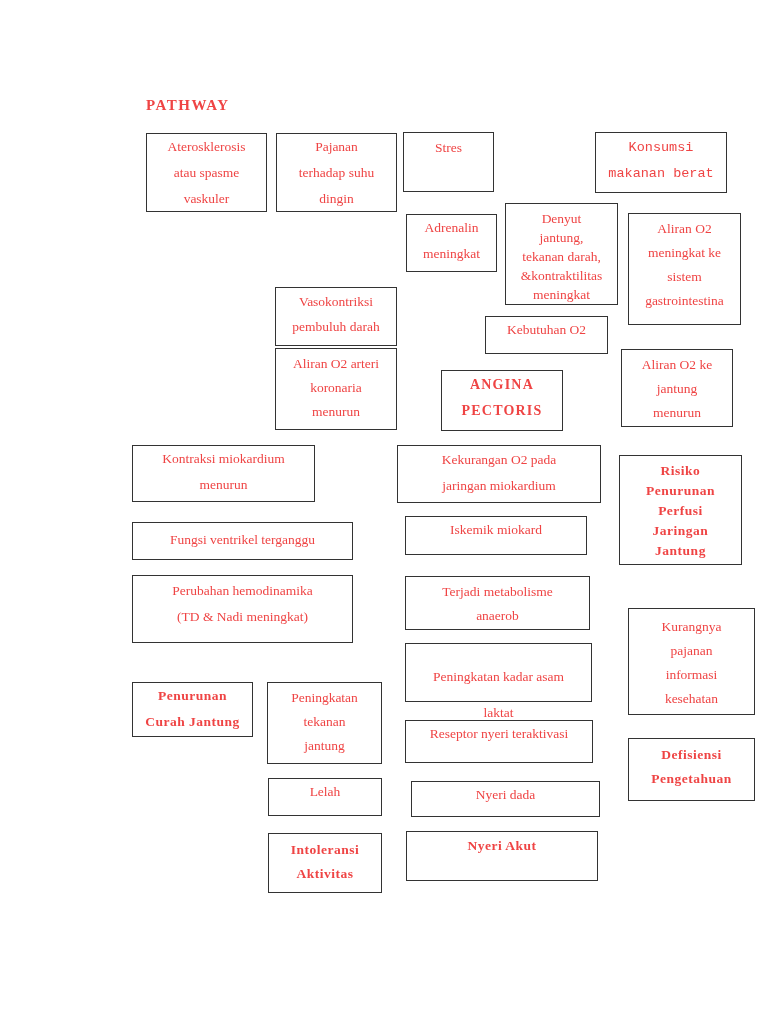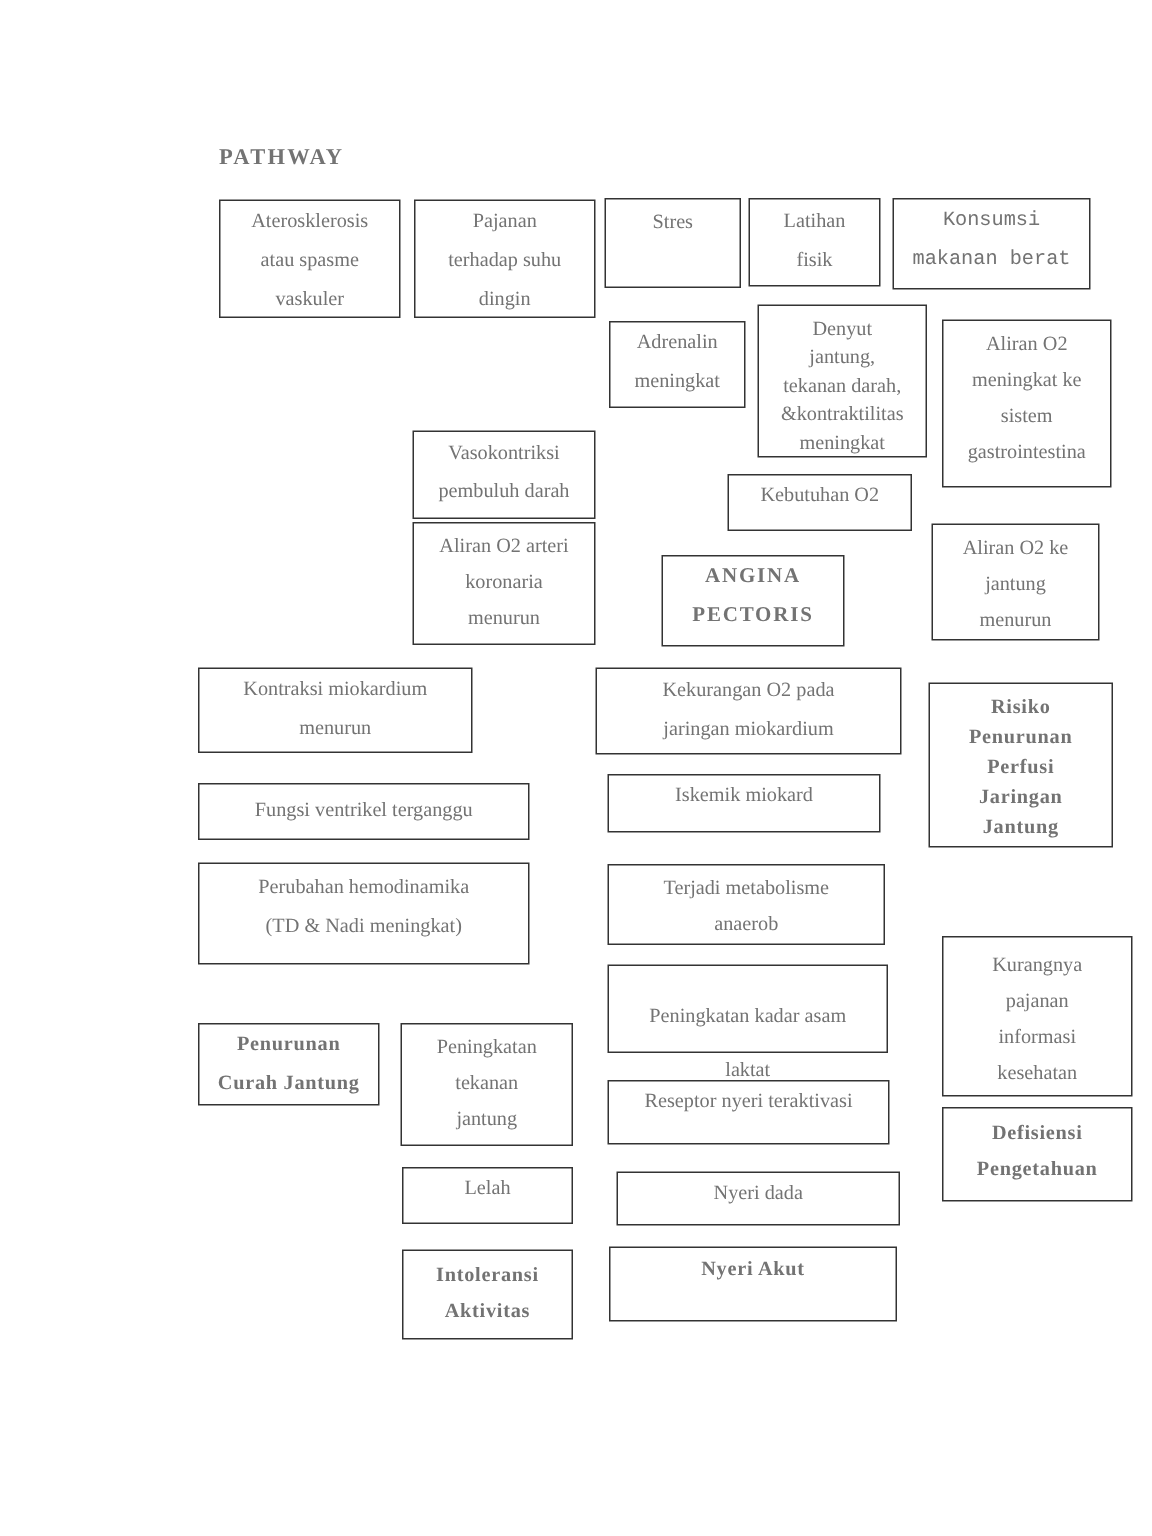--- a/index.html
+++ b/index.html
@@ -6,21 +6,21 @@
     margin: 0;
     padding: 0;
     background: #ffffff;
   }
   .page {
     position: relative;
     width: 768px;
     height: 1024px;
     background: #ffffff;
     font-family: "Liberation Serif", "DejaVu Serif", serif;
-    color: #737373;
+    color: #ef4444;
     overflow: hidden;
   }
   .diagram-title {
     position: absolute;
     left: 146px;
     top: 97px;
     font-size: 15px;
     font-weight: bold;
     letter-spacing: 1.5px;
   }
@@ -50,22 +50,20 @@
 
   <div class="diagram-title">PATHWAY</div>
 
   <div class="box" style="left:146px; top:133px; width:121px; height:79px;">Aterosklerosis
 atau spasme
 vaskuler</div>
   <div class="box" style="left:276px; top:133px; width:121px; height:79px;">Pajanan
 terhadap suhu
 dingin</div>
   <div class="box" style="left:403px; top:132px; width:91px; height:60px; padding-top:2px;">Stres</div>
-  <div class="box" style="left:499px; top:132px; width:88px; height:59px; padding-top:1px;">Latihan
-fisik</div>
   <div class="box" style="left:595px; top:132px; width:132px; height:61px; padding-top:2px;font-family:Liberation Mono, monospace;">Konsumsi
 makanan berat</div>
 
   <div class="box" style="left:406px; top:214px; width:91px; height:58px;">Adrenalin
 meningkat</div>
   <div class="box" style="left:505px; top:203px; width:113px; height:102px; line-height:19px; padding-top:5px;">Denyut
 jantung,
 tekanan darah,
 &amp;kontraktilitas
 meningkat</div>
@@ -97,21 +95,21 @@
 Jaringan
 Jantung</div>
 
   <div class="box" style="left:132px; top:522px; width:221px; height:38px; padding-top:4px;">Fungsi ventrikel terganggu</div>
   <div class="box" style="left:405px; top:516px; width:182px; height:39px;">Iskemik miokard</div>
 
   <div class="box" style="left:132px; top:575px; width:221px; height:68px; padding-top:2px;">Perubahan hemodinamika
 (TD &amp; Nadi meningkat)</div>
   <div class="box" style="left:405px; top:576px; width:185px; height:54px; line-height:24px; padding-top:3px;">Terjadi metabolisme
 anaerob</div>
-  <div class="box" style="left:628px; top:608px; width:127px; height:107px; line-height:24px; padding-top:6px;margin-top:16px;">Kurangnya
+  <div class="box" style="left:628px; top:608px; width:127px; height:107px; line-height:24px; padding-top:6px;">Kurangnya
 pajanan
 informasi
 kesehatan</div>
 
   <div class="box" style="left:405px; top:643px; width:187px; height:59px; line-height:36px; padding-top:15px;">Peningkatan kadar asam
 laktat</div>
 
   <div class="box bold" style="left:132px; top:682px; width:121px; height:55px;">Penurunan
 Curah Jantung</div>
   <div class="box" style="left:267px; top:682px; width:115px; height:82px; line-height:24px; padding-top:3px;">Peningkatan

